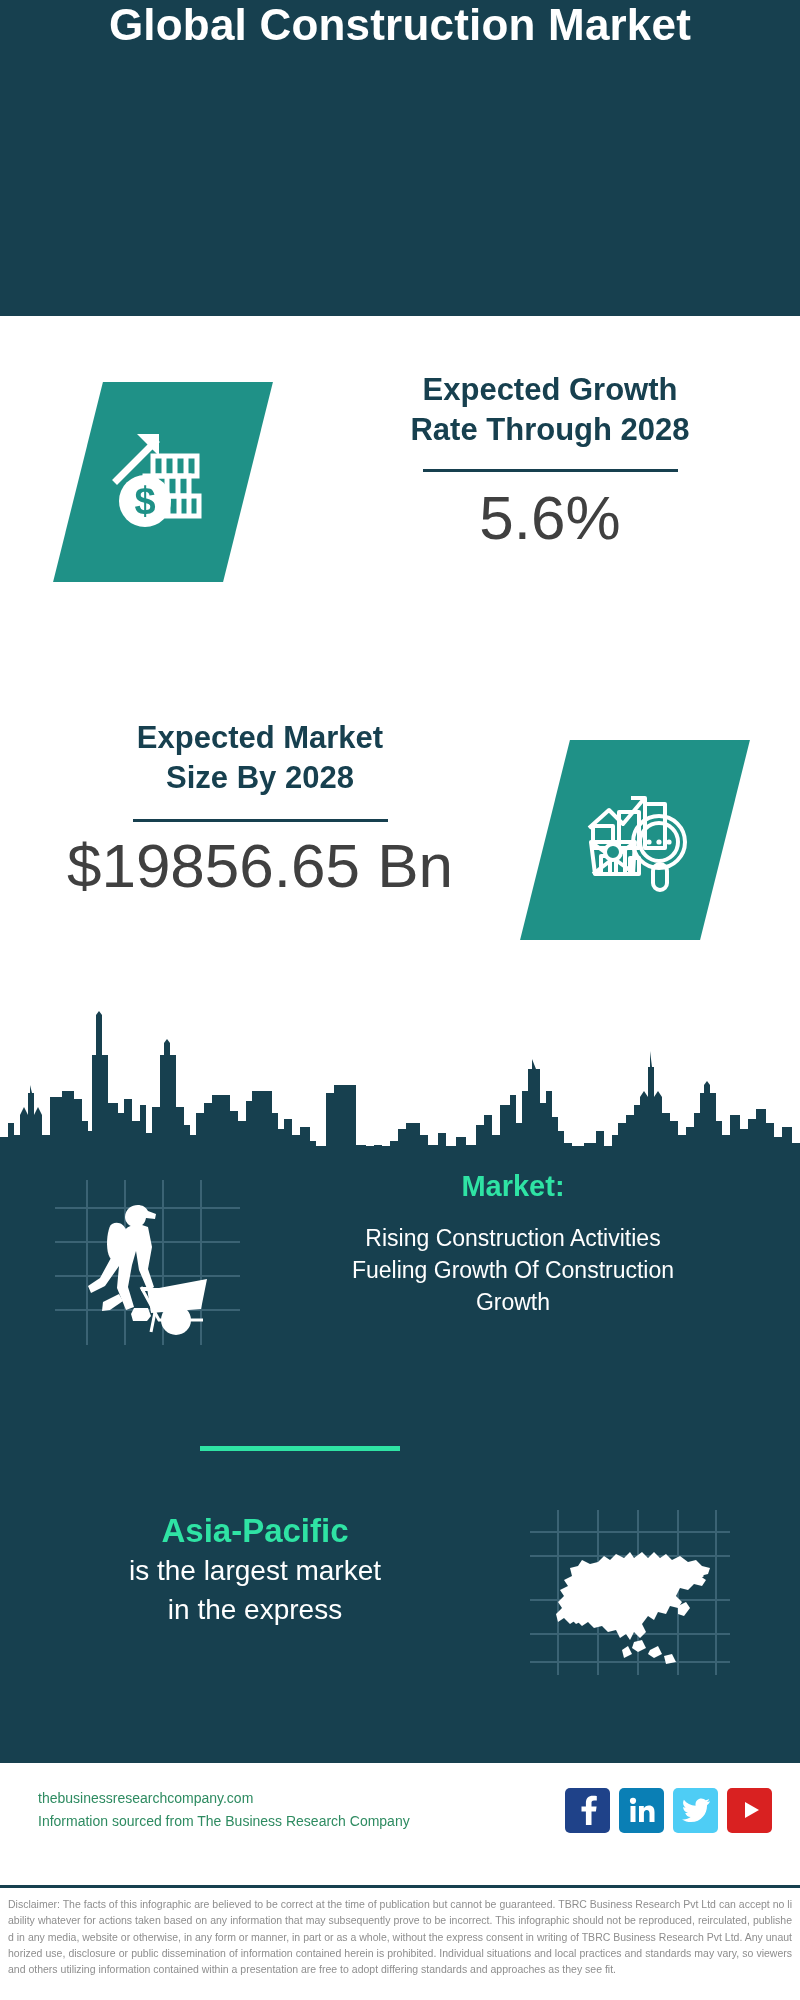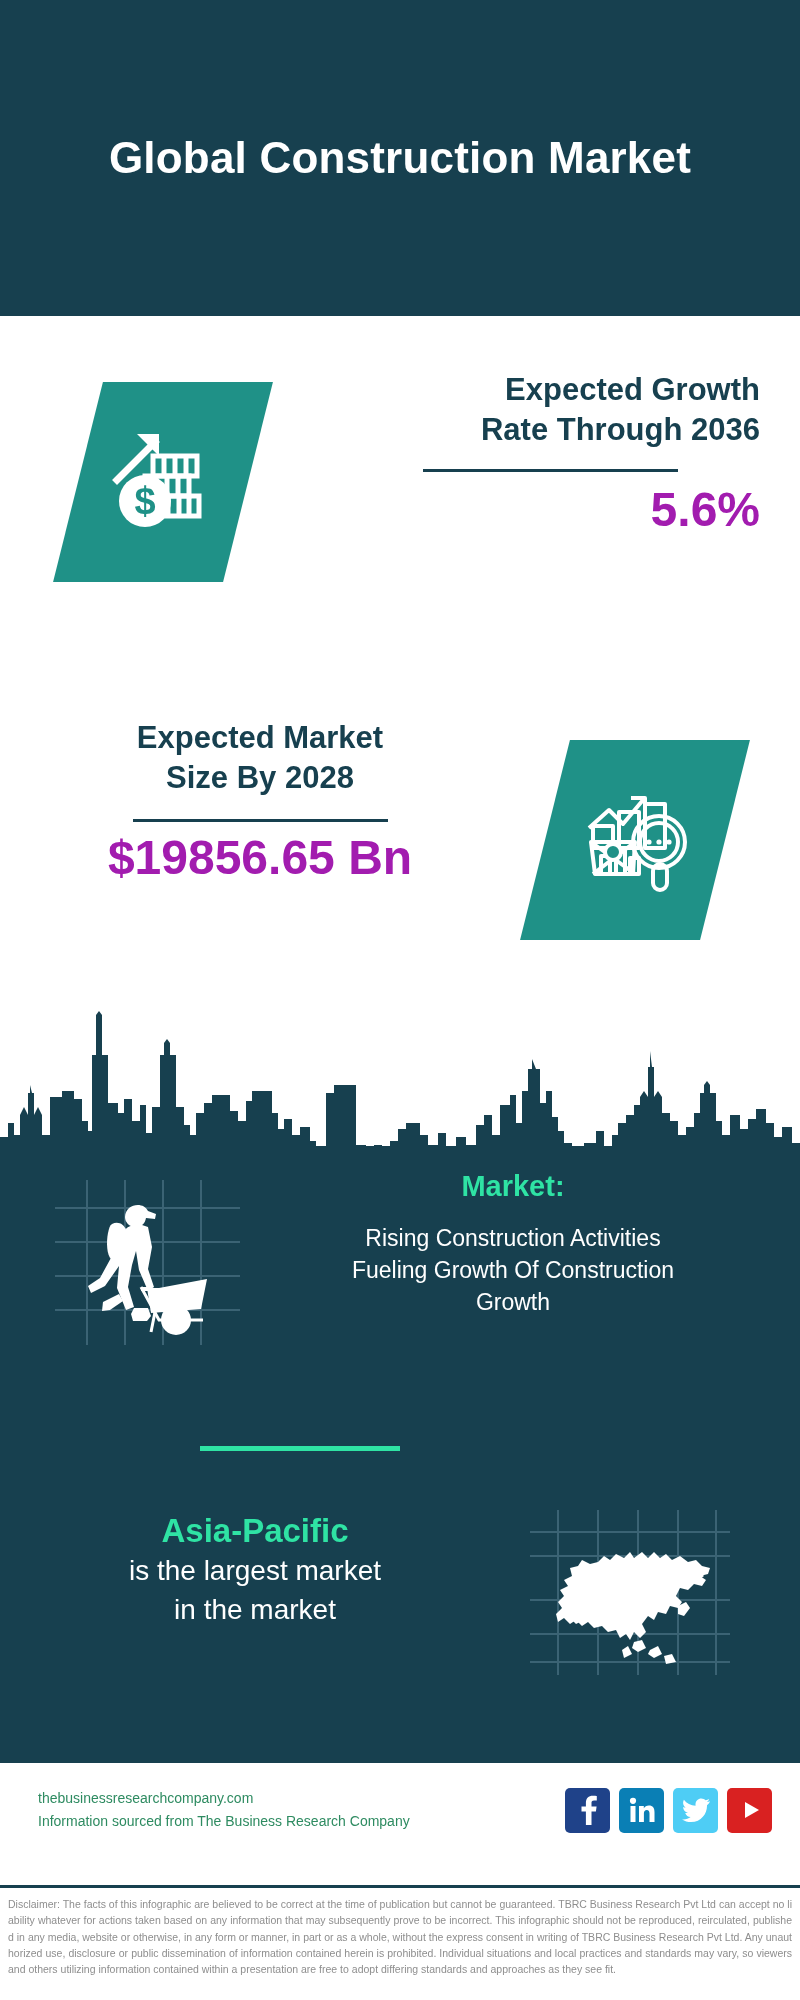--- a/index.html
+++ b/index.html
@@ -17,21 +17,20 @@
     background: #ffffff;
   }
 
   
   .header {
     position: absolute;
     left: 0; top: 0;
     width: 800px; height: 316px;
     background: #17404f;
     display: flex;
-    align-items: center;
     justify-content: center;
   }
   .header-title {
     color: #ffffff;
     font-size: 44px;
     font-weight: bold;
     letter-spacing: 0.2px;
     text-align: center;
     line-height: 1.15;
   }
@@ -63,38 +62,38 @@
     justify-content: center;
   }
   .growth-tile {
     left: 78px; top: 42px;
     width: 170px; height: 200px;
   }
   .growth-text {
     position: absolute;
     left: 340px; top: 30px;
     width: 420px;
-    text-align: right;
+    text-align: center;
   }
   .label-dark {
     color: #17404f;
     font-size: 31px;
     font-weight: bold;
     line-height: 1.3;
   }
   .rule-dark {
     width: 255px;
     height: 3px;
     background: #17404f;
     margin: 18px auto 12px auto;
   }
   .value-teal {
-    color: #a21caf;
-    font-size: 48px;
-    font-weight: bold;
+    color: #404040;
+    font-size: 62px;
+    font-weight: normal;
     line-height: 1.1;
   }
 
   
   .size-block {
     position: absolute;
     left: 0; top: 700px;
     width: 699px; height: 300px;
   }
   .size-text {
@@ -288,21 +287,21 @@
             <line x1="86" y1="74" x2="86" y2="94"></line>
           </g>
           <circle cx="42" cy="79" r="26" fill="#ffffff"></circle>
           <text x="42" y="92" font-size="38" font-weight="bold" fill="#1f9187" text-anchor="middle" font-family="'Liberation Sans', sans-serif">$</text>
         </svg>
       </div>
     </div>
 
     <div class="growth-text">
       <div class="label-dark">Expected Growth</div>
-      <div class="label-dark">Rate Through 2036</div>
+      <div class="label-dark">Rate Through 2028</div>
       <div class="rule-dark"></div>
       <div class="value-teal">5.6%</div>
     </div>
   </div>
 
   <div class="size-block">
     <div class="size-text">
       <div class="label-dark">Expected Market</div>
       <div class="label-dark">Size By 2028</div>
       <div class="rule-dark2"></div>
@@ -391,21 +390,21 @@
       </div>
     </div>
   </div>
 
   <div class="green-divider"></div>
 
   <div class="region-row">
     <div class="region-text">
       <div class="region-name">Asia-Pacific</div>
       <div class="region-desc">is the largest market</div>
-      <div class="region-desc">in the market</div>
+      <div class="region-desc">in the express</div>
     </div>
 
     <div class="map-box">
       <div class="grid-bg">
         <svg viewBox="0 0 200 165" preserveAspectRatio="none">
           <g stroke="#3b6374" stroke-width="2">
             <line x1="28" y1="0" x2="28" y2="165"></line>
             <line x1="68" y1="0" x2="68" y2="165"></line>
             <line x1="108" y1="0" x2="108" y2="165"></line>
             <line x1="148" y1="0" x2="148" y2="165"></line>

